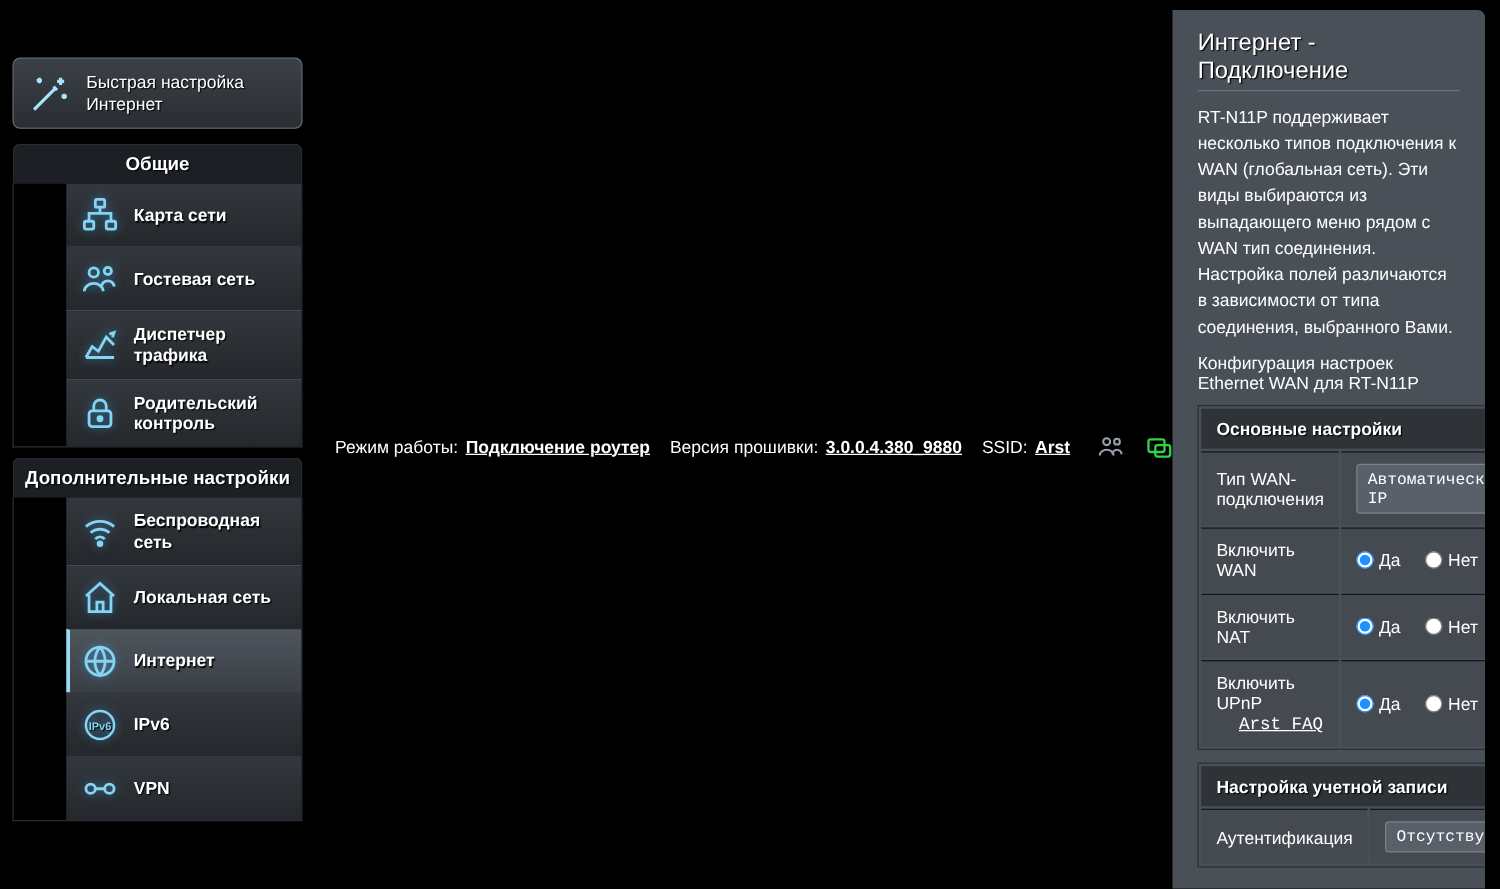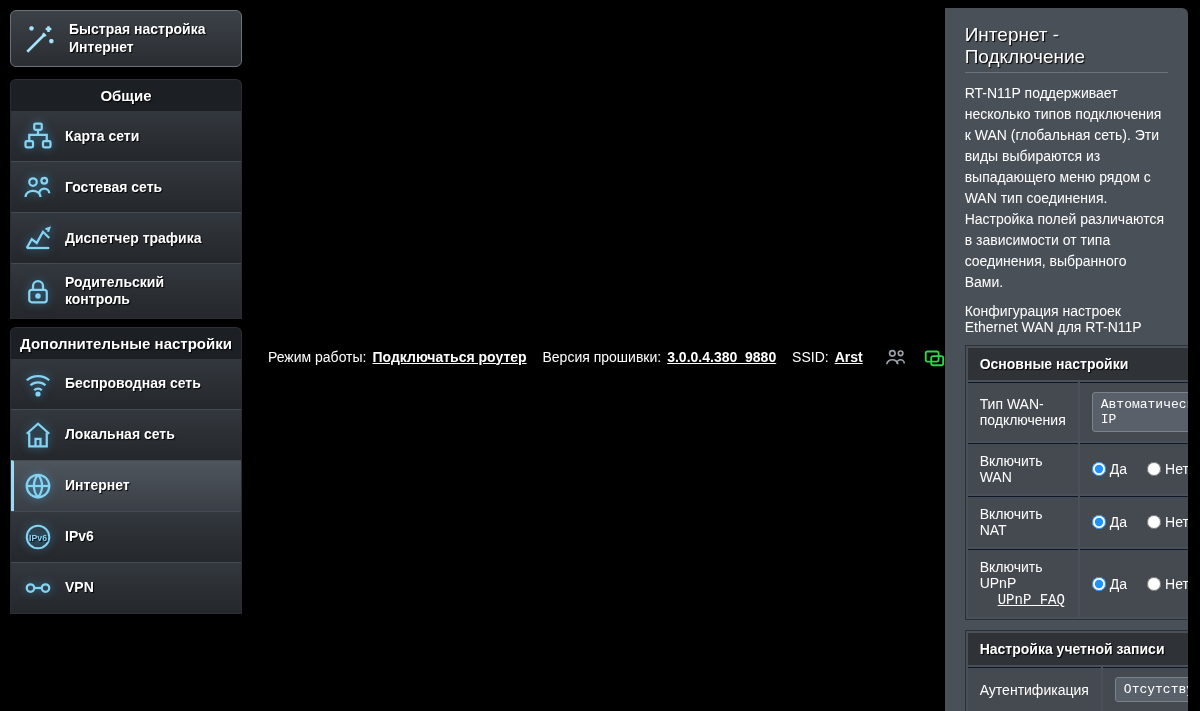--- a/index.html
+++ b/index.html
@@ -14,42 +14,44 @@
   }
   .layout { display: flex; height: 100%; }
 
   
   .sidebar { width: 250px; flex: none; padding: 10px 8px 0 10px; }
   .qis-button {
     display: flex; align-items: center; gap: 12px;
     background: linear-gradient(#3c4147, #2a2e33);
     border: 1px solid #6a7179; border-radius: 6px;
     padding: 10px 12px; margin-bottom: 12px; cursor: pointer;
-    color: #fff; font-weight: bold; font-size: 14px; line-height: 1.25;
+    color: #fff; font-weight: normal; font-size: 14px; line-height: 1.25;
     text-shadow: 1px 1px 1px #000;
+    margin-top: 36px;
   }
   .qis-button .icon { flex:none; width:34px; height:34px; color:#a9e4ff; }
 
   .section-header {
     background: #1c1f23;
     border: 1px solid #2a2e33; border-bottom: none;
     border-radius: 6px 6px 0 0;
     text-align: center; font-weight: bold; font-size: 15px;
     padding: 7px 0; color:#fff; text-shadow:1px 1px 1px #000;
     margin-top: 8px;
   }
   .menu { border: 1px solid #2a2e33; border-top:none; }
   .menu-item {
     display:flex; align-items:center; gap:12px;
     padding: 10px 12px;
     background: linear-gradient(#33383e, #24272b);
     border-top: 1px solid #444a52;
     cursor:pointer;
     color:#fff; font-weight:bold; font-size:14px; line-height:1.2;
     text-shadow:1px 1px 1px #000;
+    margin-left:42px;
   }
   .menu-item:first-child { border-top:none; }
   .menu-item.active { background: linear-gradient(#4e555d, #3a3f45); border-left:3px solid #9bd9f5; padding-left:9px;}
   .menu-item .icon { flex:none; width:30px; height:30px; color:#86d3f2; filter: drop-shadow(0 0 4px #3ab8ff80);}
 
   
   .main { flex:1; padding: 8px 12px 0 4px; display:flex; min-width:0;}
   .top-bar {
     display:flex; align-items:center; gap:6px;
     font-size:14px; color:#fff; padding: 4px 0 10px 14px;
@@ -217,21 +219,21 @@
           </svg>
         </span>
         <span>VPN</span>
       </div>
     </div>
   </div>
 
   <div class="main">
     <div class="top-bar">
       <span>Режим работы:</span>
-      <span class="tlink">Подключаться роутер</span>
+      <span class="tlink">Подключение роутер</span>
       <span>&nbsp;</span>
       <span>Версия прошивки:</span>
       <span class="tlink">3.0.0.4.380_9880</span>
       <span>&nbsp;</span>
       <span>SSID:</span>
       <span class="tlink">Arst</span>
       <span class="spacer"></span>
       <span class="top-icon">
         <svg viewBox="0 0 24 24" fill="none" stroke="currentColor" stroke-width="1.8">
           <circle cx="8" cy="8" r="3"></circle>
@@ -294,21 +296,21 @@
               <label>
                     <input type="radio" style="">
                     <span>Нет</span>
                   </label>
             </div>
           </td>
         </tr>
         <tr>
           <td class="label-col">
             <span>Включить UPnP</span>
-            <span class="faq-link">UPnP FAQ</span>
+            <span class="faq-link">Arst FAQ</span>
           </td>
           <td>
             <div class="radio-group">
               <label>
                     <input type="radio" checked="" style="">
                     <span>Да</span>
                   </label>
               <label>
                     <input type="radio" style="">
                     <span>Нет</span>

